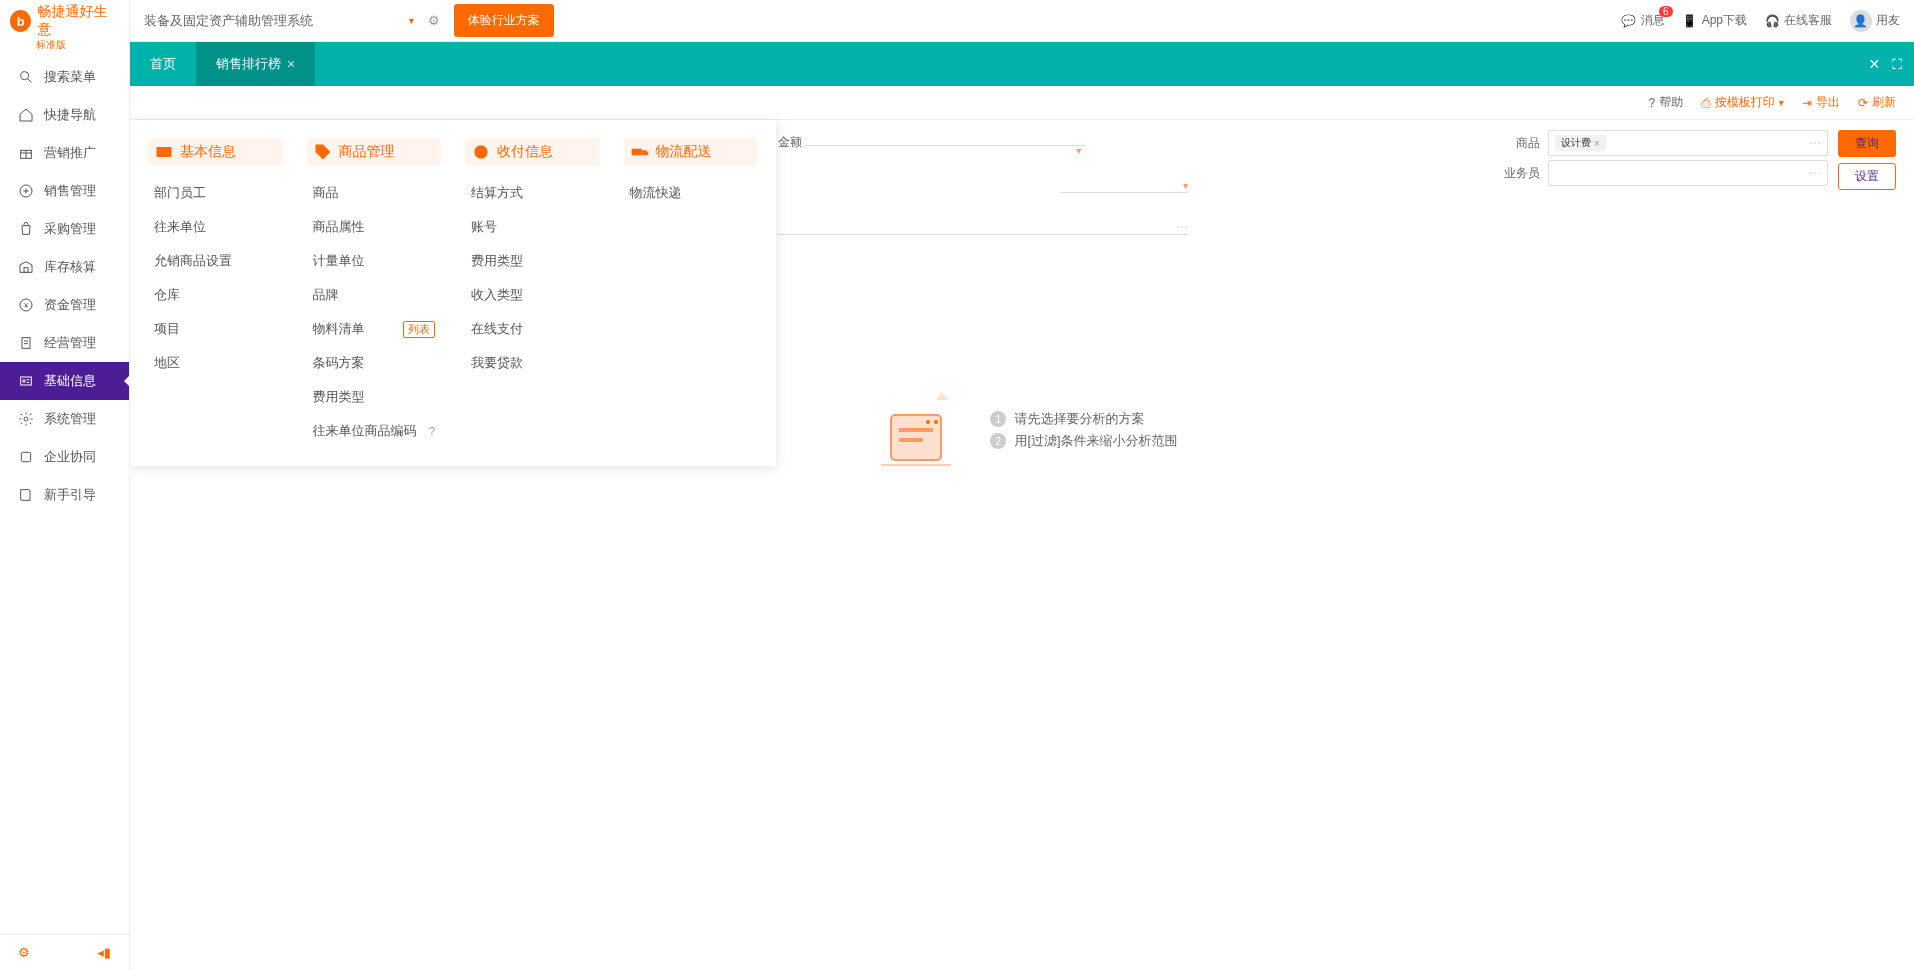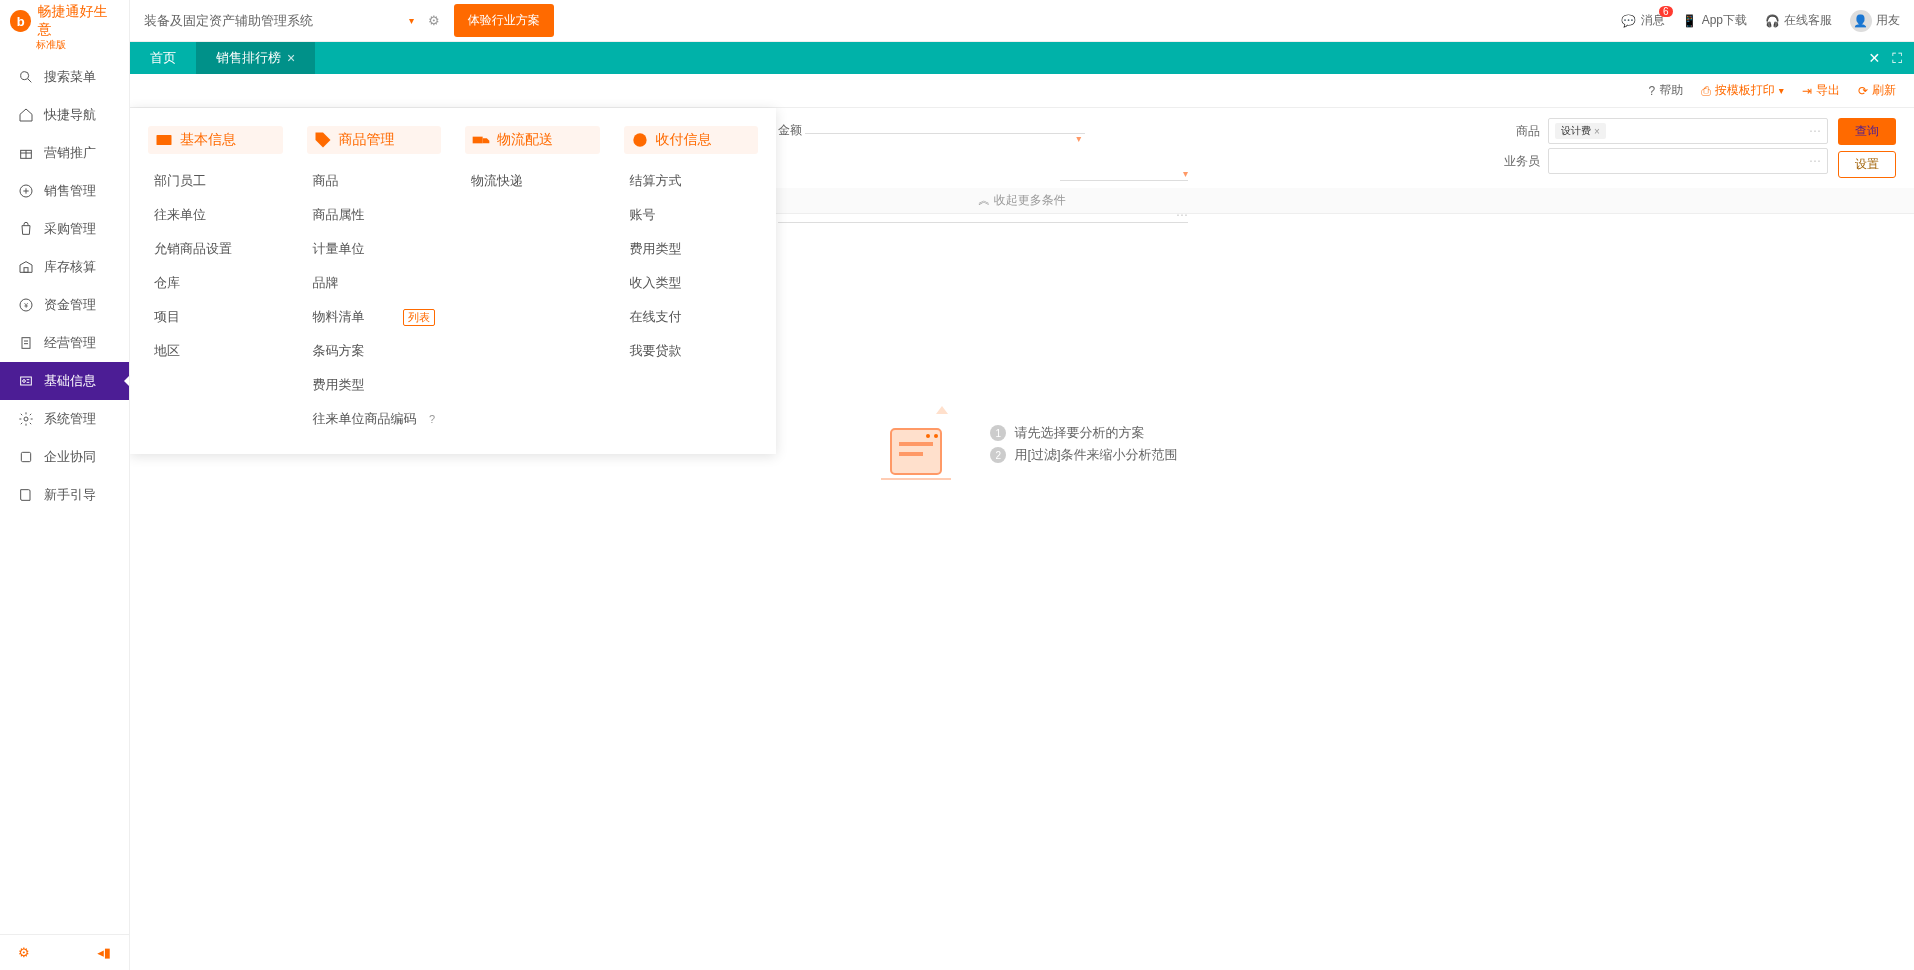--- a/index.html
+++ b/index.html
@@ -29,21 +29,21 @@
 .sys-select { font-size: 13px; color: #666; display: flex; align-items: center; gap: 96px; }
 .caret { color: #ff6a00; font-size: 10px; }
 .gear-btn { margin-left: 14px; color: #999; cursor: pointer; }
 .try-btn { margin-left: 14px; background: #ff6a00; color: #fff; border: none; padding: 8px 14px; border-radius: 3px; font-size: 12px; cursor: pointer; }
 .top-right { margin-left: auto; display: flex; align-items: center; gap: 18px; color: #666; font-size: 12px; }
 .top-item { display: flex; align-items: center; gap: 4px; cursor: pointer; position: relative; }
 .badge { position: absolute; top: -6px; right: -8px; background: #ff3b30; color: #fff; font-size: 10px; border-radius: 8px; padding: 0 4px; min-width: 14px; text-align: center; }
 .avatar { width: 22px; height: 22px; border-radius: 50%; background: #ddd; display: inline-flex; align-items: center; justify-content: center; }
 
 
-.tabs { height: 32px; background: #00b2a9; display: flex; align-items: center; }
+.tabs { height: 44px; background: #00b2a9; display: flex; align-items: center; }
 .tab { padding: 0 20px; height: 100%; display: flex; align-items: center; color: #fff; font-size: 13px; cursor: pointer; gap: 6px; }
 .tab.active { background: #009189; }
 .tab-close { font-size: 14px; opacity: .8; }
 .tabs-right { margin-left: auto; display: flex; align-items: center; gap: 12px; padding-right: 12px; color: #fff; }
 .tabs-right span { cursor: pointer; font-size: 14px; }
 
 
 .content { flex: 1; background: #fff; position: relative; overflow: hidden; }
 .toolbar { display: flex; justify-content: flex-end; gap: 18px; padding: 8px 18px; border-bottom: 1px solid #eee; font-size: 12px; color: #666; }
 .toolbar-item { display: flex; align-items: center; gap: 4px; cursor: pointer; }
@@ -51,21 +51,21 @@
 .filter-area { padding: 10px 18px; display: flex; gap: 20px; align-items: flex-start; position: relative; }
 .filter-right { margin-left: auto; display: flex; flex-direction: column; gap: 8px; align-items: flex-end; }
 .filter-row { display: flex; align-items: center; gap: 8px; font-size: 12px; }
 .filter-label { color: #666; width: 40px; text-align: right; }
 .filter-input { width: 280px; height: 26px; border: 1px solid #ddd; border-radius: 2px; display: flex; align-items: center; padding: 0 6px; position: relative; }
 .tag { background: #f2f2f2; padding: 1px 6px; border-radius: 2px; font-size: 10px; display: inline-flex; align-items: center; gap: 3px; }
 .tag-close { cursor: pointer; color: #999; }
 .ellipsis-btn { position: absolute; right: 6px; color: #ccc; cursor: pointer; }
 .caret-down { color: #ff9966; font-size: 10px; }
 .btn-primary { background: #ff6a00; color: #4c1d95; border: none; padding: 5px 9px; border-radius: 3px; font-size: 12px; cursor: pointer; }
-.btn-outline { background: #fff; color: #a16207; border: 1px solid #ff6a00; padding: 4px 16px; border-radius: 3px; font-size: 12px; cursor: pointer; }
+.btn-outline { background: #fff; color: #4c1d95; border: 1px solid #ff6a00; padding: 4px 16px; border-radius: 3px; font-size: 12px; cursor: pointer; }
 .collapse-bar { text-align: center; padding: 4px; font-size: 12px; color: #999; cursor: pointer; background: #fafafa; border-bottom: 1px solid #eee; }
 
 
 .empty { display: flex; flex-direction: column; align-items: center; justify-content: center; padding-top: 180px; }
 .empty-box { display: flex; align-items: center; gap: 24px; }
 .empty-img { width: 100px; height: 100px; position: relative; }
 .empty-img svg { width: 100%; height: 100%; }
 .empty-steps { font-size: 13px; color: #666; }
 .step { display: flex; align-items: center; gap: 8px; margin: 4px 0; }
 .step-num { width: 16px; height: 16px; border-radius: 50%; background: #ccc; color: #fff; font-size: 10px; display: flex; align-items: center; justify-content: center; }
@@ -334,53 +334,53 @@
                 <span>费用类型</span>
               </div>
             <div class="flyout-item">
                 <span>往来单位商品编码</span>
                 <span class="help-q">?</span>
               </div>
           </div>
           <div class="flyout-col">
             <div class="flyout-head">
               <svg viewBox="0 0 24 24">
+                  <circle cx="12" cy="12" r="8"></circle>
+                </svg>
+              <span>收付信息</span>
+            </div>
+            <div class="flyout-item">
+                <span>结算方式</span>
+              </div>
+            <div class="flyout-item">
+                <span>账号</span>
+              </div>
+            <div class="flyout-item">
+                <span>费用类型</span>
+              </div>
+            <div class="flyout-item">
+                <span>收入类型</span>
+              </div>
+            <div class="flyout-item">
+                <span>在线支付</span>
+              </div>
+            <div class="flyout-item">
+                <span>我要贷款</span>
+              </div>
+          </div>
+          <div class="flyout-col">
+            <div class="flyout-head">
+              <svg viewBox="0 0 24 24">
                   <rect x="2" y="8" width="12" height="8"></rect>
                   <path d="M14 10h5l3 3v3h-8z"></path>
                 </svg>
               <span>物流配送</span>
             </div>
             <div class="flyout-item">
                 <span>物流快递</span>
-              </div>
-          </div>
-          <div class="flyout-col">
-            <div class="flyout-head">
-              <svg viewBox="0 0 24 24">
-                  <circle cx="12" cy="12" r="8"></circle>
-                </svg>
-              <span>收付信息</span>
-            </div>
-            <div class="flyout-item">
-                <span>结算方式</span>
-              </div>
-            <div class="flyout-item">
-                <span>账号</span>
-              </div>
-            <div class="flyout-item">
-                <span>费用类型</span>
-              </div>
-            <div class="flyout-item">
-                <span>收入类型</span>
-              </div>
-            <div class="flyout-item">
-                <span>在线支付</span>
-              </div>
-            <div class="flyout-item">
-                <span>我要贷款</span>
               </div>
           </div>
         </div>
 
         <div class="peek-field" style="left:648px; top:14px;">
           <span>金额</span>
           <span style="display:inline-block; width:280px; border-bottom:1px solid #ddd; position:relative;"><span class="caret-down" style="position:absolute; right:4px;">▾</span></span>
         </div>
         <div class="peek-field" style="left:930px; top:58px; border-bottom:1px solid #ddd; width:128px; text-align:right;">
           <span class="caret-down">▾</span>
@@ -410,24 +410,20 @@
               </div>
             </div>
             <div style="display:flex; flex-direction:column; gap:6px;">
               <button class="btn-primary">查询</button>
               <button class="btn-outline">设置</button>
             </div>
           </div>
         </div>
       </div>
 
-      <div class="collapse-bar">
-        <span>︽</span>
-        <span>收起更多条件</span>
-      </div>
 
       <div class="empty">
         <div class="empty-box">
           <div class="empty-img">
             <svg viewBox="0 0 100 100">
               <rect x="25" y="35" width="50" height="45" rx="4" fill="#ffe0cc" stroke="#ff9966" stroke-width="2"></rect>
               <rect x="33" y="48" width="34" height="4" fill="#ff9966"></rect>
               <rect x="33" y="58" width="24" height="4" fill="#ff9966"></rect>
               <circle cx="62" cy="42" r="2" fill="#ff6a00"></circle>
               <circle cx="70" cy="42" r="2" fill="#ff6a00"></circle>

